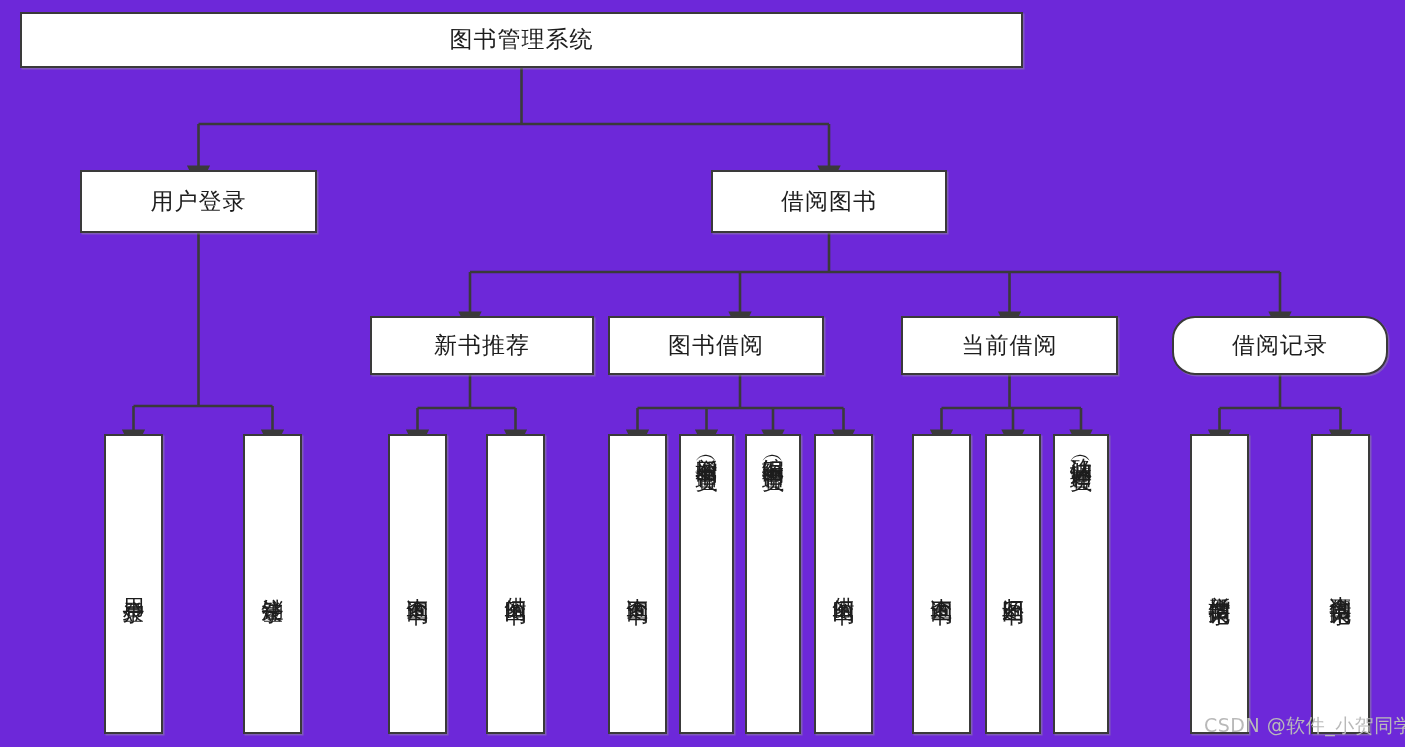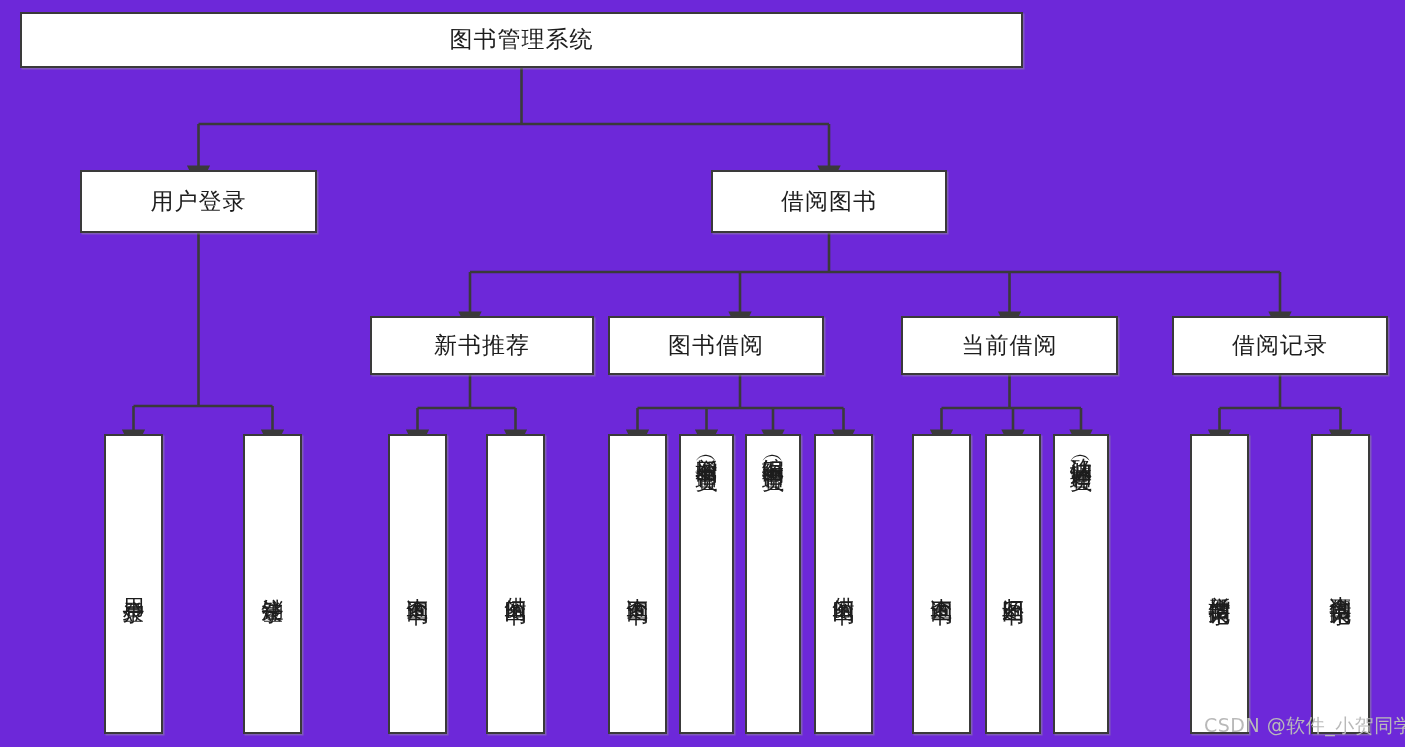--- a/index.html
+++ b/index.html
@@ -130,21 +130,21 @@
       </div>
       <div class="node" style="left: 362px; top: 316px; width: 224px; height: 59px; margin-left: 8px;">
         <span class="label">新书推荐</span>
       </div>
       <div class="node" style="left: 608px; top: 316px; width: 216px; height: 59px;">
         <span class="label">图书借阅</span>
       </div>
       <div class="node" style="left: 901px; top: 316px; width: 217px; height: 59px;">
         <span class="label">当前借阅</span>
       </div>
-      <div class="node" style="left: 1172px; top: 316px; width: 216px; height: 59px;">
+      <div class="node" style="left: 1172px; top: 316px; width: 216px; height: 59px; border-radius: 23px;">
         <span class="label">借阅记录</span>
       </div>
       <div class="node vertical centered" style="left: 104px; top: 434px; width: 59px; height: 300px;">
         <span class="label">用户登录</span>
       </div>
       <div class="node vertical centered" style="left: 243px; top: 434px; width: 59px; height: 300px;">
         <span class="label">注销登录</span>
       </div>
       <div class="node vertical centered" style="left: 388px; top: 434px; width: 59px; height: 300px;">
         <span class="label">查询图书</span>

